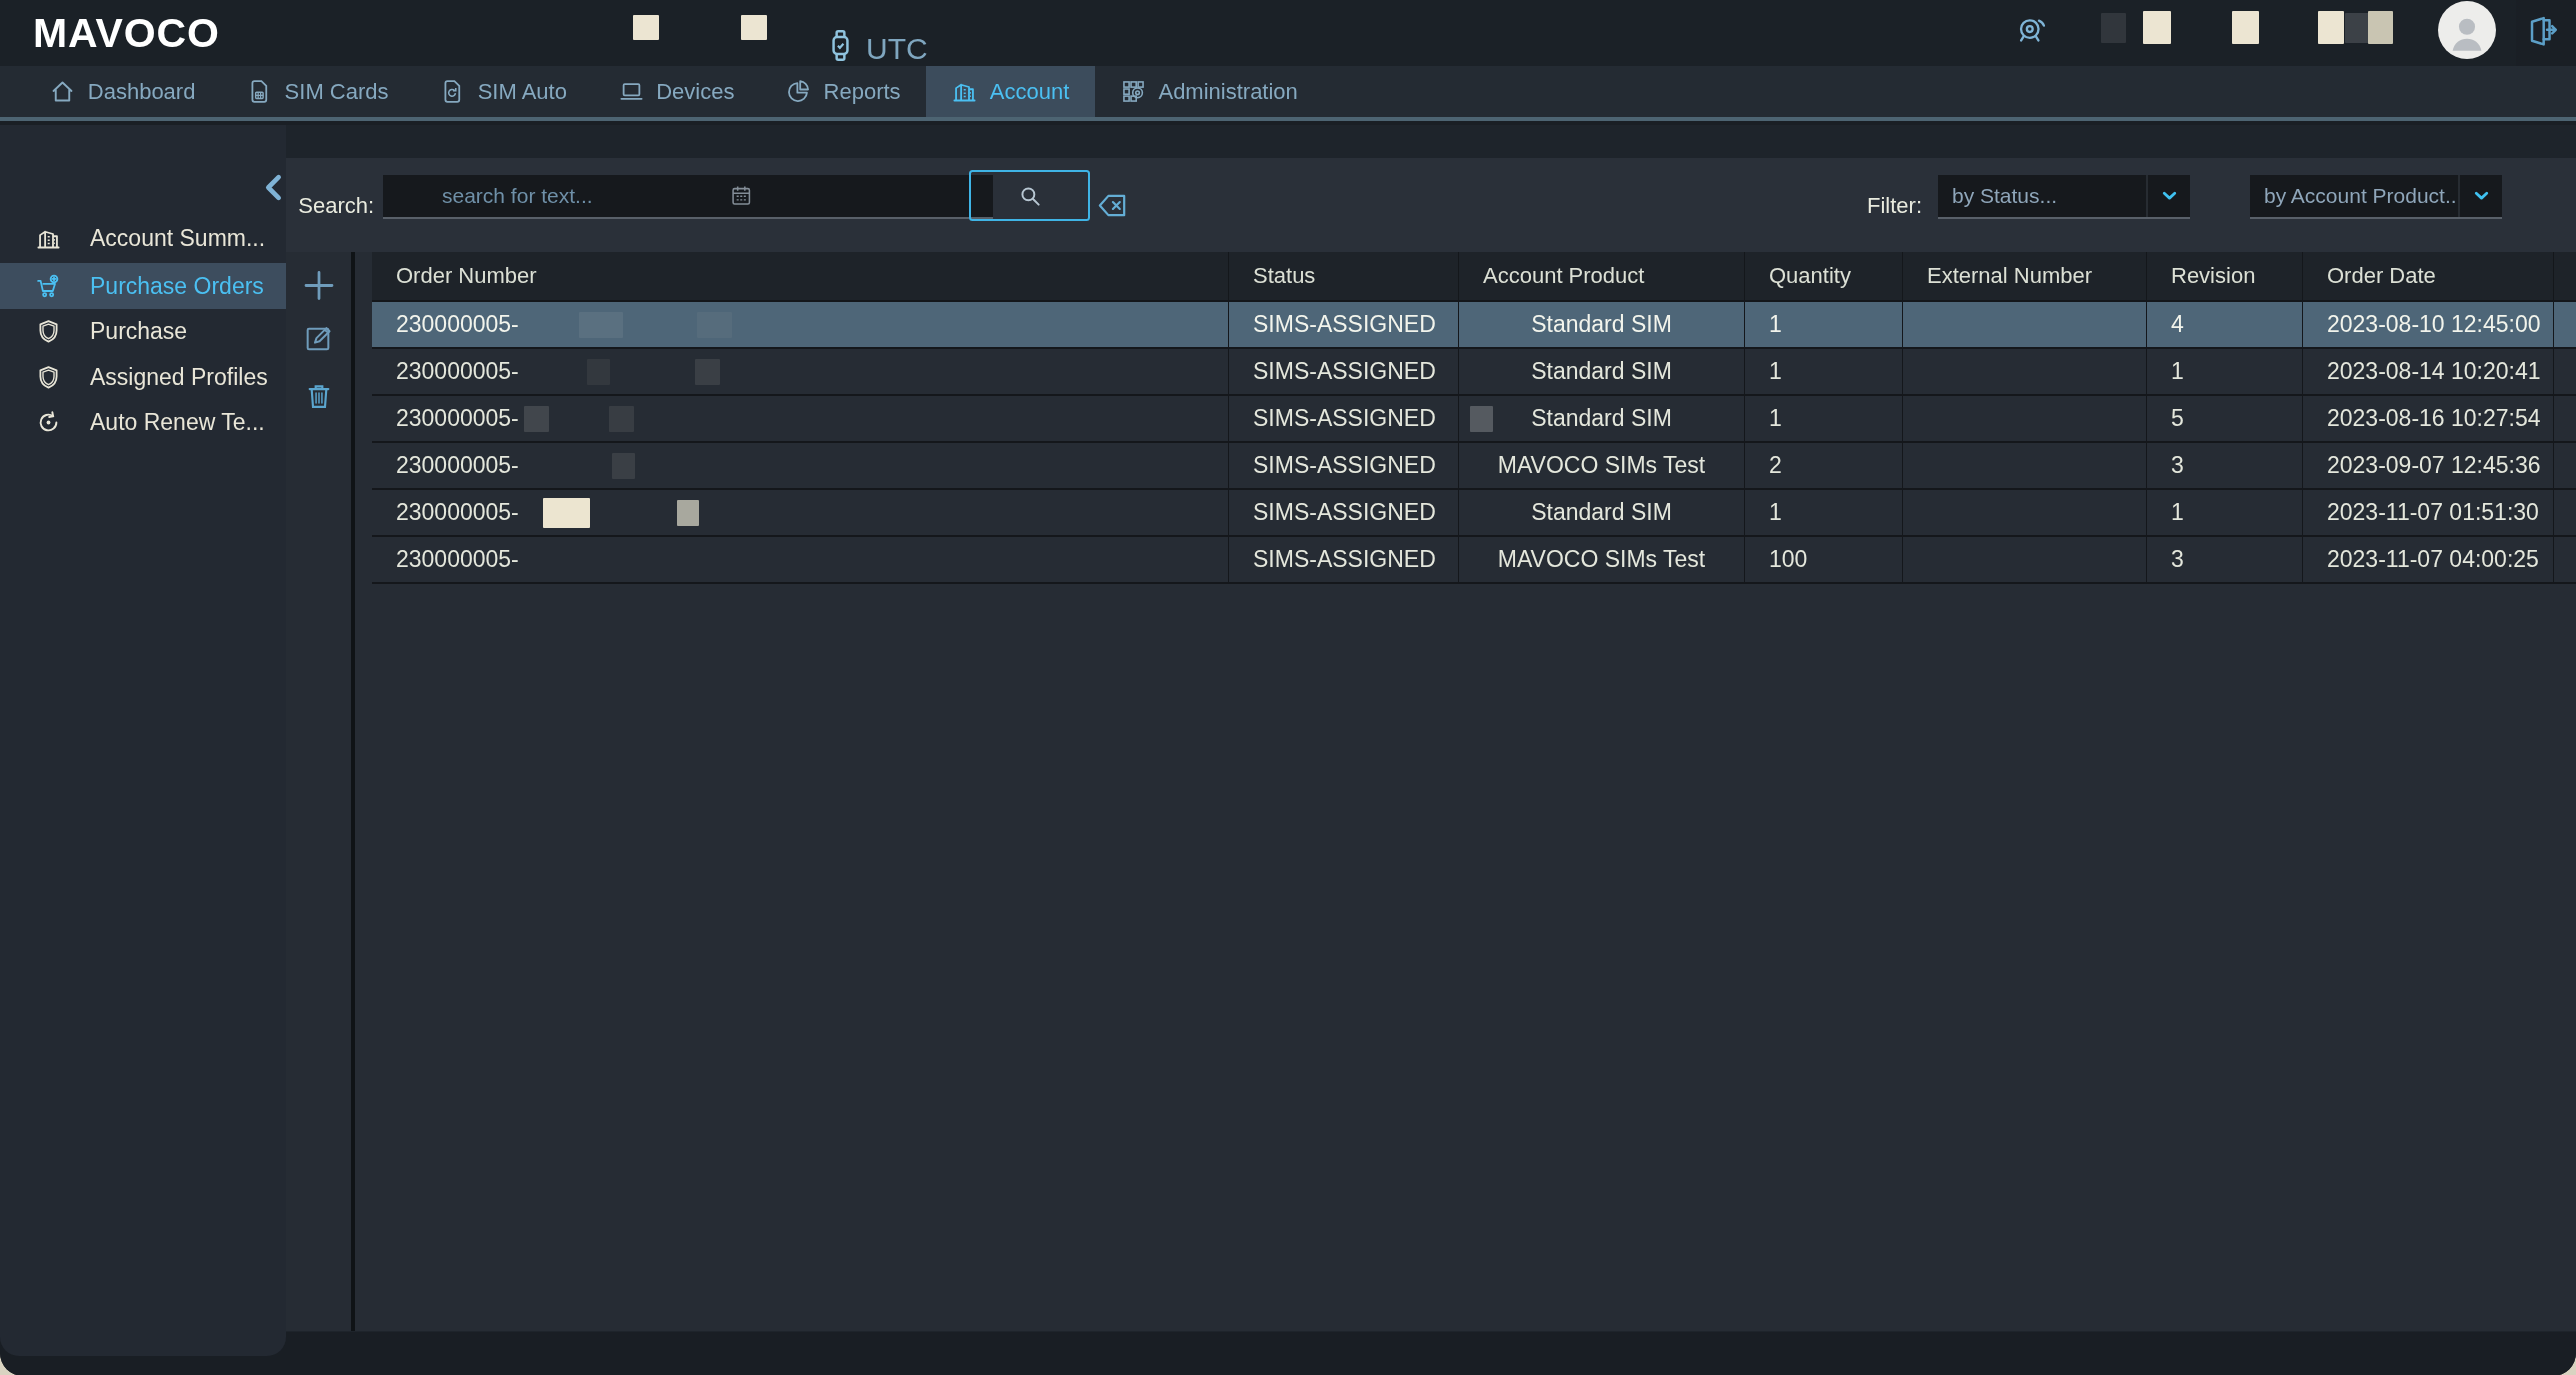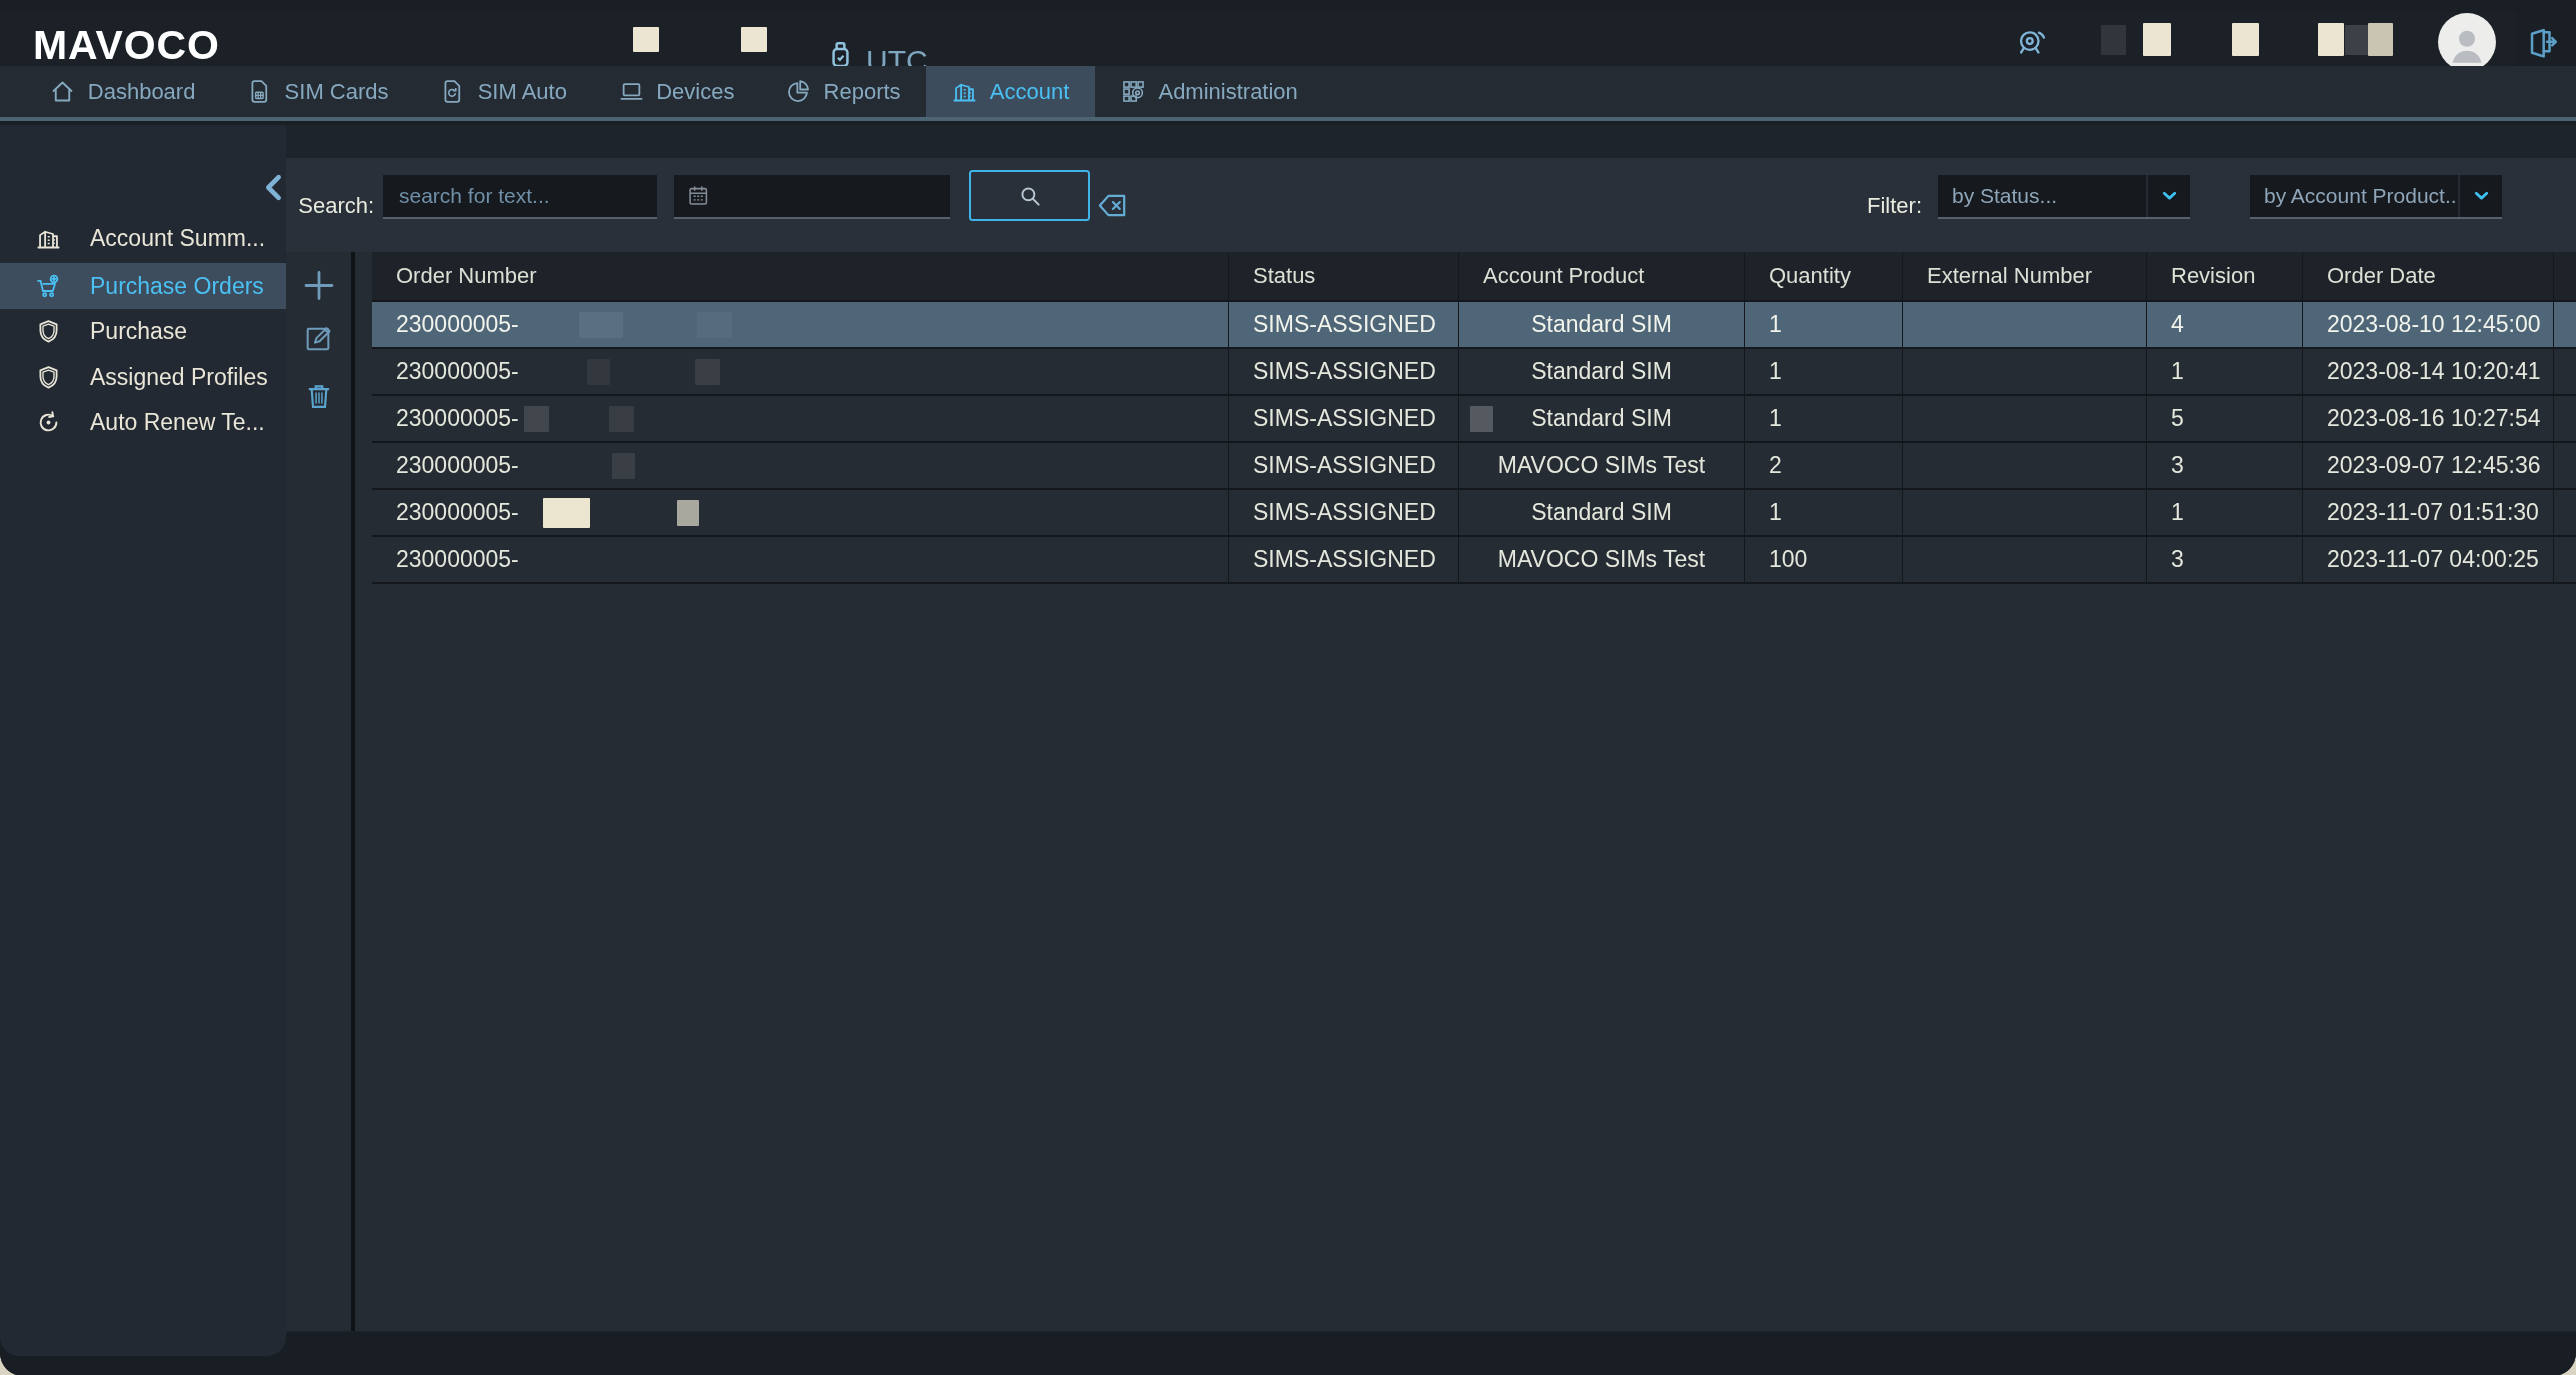--- a/index.html
+++ b/index.html
@@ -3,21 +3,21 @@
 <meta charset="utf-8">
 <style>
   html,body{margin:0;padding:0;background:#0b0d10;}
   .stage{position:relative;width:2576px;height:1376px;overflow:hidden;
          font-family:"Liberation Sans",sans-serif;background:#d9d3c1;}
   .frame{position:absolute;inset:0;background:#1a1f25;border-radius:0 0 23px 23px;overflow:hidden;}
   .abs{position:absolute;}
   .ico svg{display:block;width:100%;height:100%;}
 
   
-  .topbar{left:0;top:12px;width:2516px;height:66px;background:#1b2127;}
+  .topbar{left:0;top:0;width:2516px;height:66px;background:#1b2127;}
   .logo{left:33px;top:0;height:66px;display:flex;align-items:center;
         font-size:41px;font-weight:800;letter-spacing:0.9px;color:#ffffff;}
   .apptitle{left:279px;top:0;height:66px;display:flex;align-items:center;
         font-size:29px;font-weight:400;letter-spacing:4.4px;color:#efeadb;}
   .tz{left:822px;top:0;height:66px;display:flex;align-items:flex-end;padding-bottom:8.8px;gap:7px;cursor:pointer;}
   .tz .ico{width:37px;height:37px;color:#8fc3de;margin-bottom:1.8px;}
   .tz-label{font-size:30px;color:#7fa6bf;}
   .bell{left:2013px;top:13px;width:35px;height:35px;color:#7fb4d6;cursor:pointer;}
   .avatar{left:2438px;top:0.9px;width:58px;height:58px;border-radius:50%;background:#ededeb;overflow:hidden;cursor:pointer;}
   .avatar .ico{position:absolute;left:6.1px;top:6.1px;width:46px;height:51px;color:#b9bdc2;}
@@ -38,21 +38,21 @@
   .collapse{left:258px;top:46px;width:33px;height:33px;color:#7fb3d6;cursor:pointer;position:absolute;}
   .side-item{position:absolute;left:0;width:286px;height:46px;display:flex;align-items:center;cursor:pointer;color:#e9e6d8;}
   .side-item .ico{width:27px;height:27px;margin-left:35px;flex:none;}
   .side-item .lbl{margin-left:28px;font-size:23px;white-space:nowrap;}
   .side-item.selected{background:#3d4d5e;color:#4bc0f2;}
 
   
   .toolbar{left:286px;top:158px;width:2290px;height:95px;background:#2a3039;}
   .tl-label{position:absolute;top:0;height:95px;display:flex;align-items:center;font-size:22px;color:#e9ebdf;}
   .tinput{position:absolute;top:16.6px;height:42px;background:#16191d;border-bottom:2.6px solid #596069;
-          display:flex;align-items:center;box-sizing:content-box;}
+          display:flex;align-items:center;box-sizing:content-box;padding-left:43px;}
   .tinput input{background:transparent;border:none;outline:none;width:100%;height:100%;
           font-family:"Liberation Sans",sans-serif;font-size:21px;color:#cfd6dc;padding:0 0 0 16px;}
   .tinput input::placeholder{color:#6f90a8;}
   .tinput .cal{width:24.5px;height:24.5px;color:#848e98;margin-left:12.3px;flex:none;}
   .search-btn{position:absolute;left:683px;top:12.3px;width:117px;height:47px;border:2.6px solid #3fb4e6;border-radius:3.5px;
           background:transparent;display:flex;align-items:center;justify-content:center;cursor:pointer;}
   .search-btn .ico{width:26px;height:26px;color:#b7c6d2;}
   .clear-btn{position:absolute;left:810px;top:31px;width:33px;height:33px;color:#64aed6;cursor:pointer;}
   .select{position:absolute;top:16.6px;width:252px;height:42px;background:#16191d;border-bottom:2.6px solid #596069;
           display:flex;align-items:center;cursor:pointer;}

